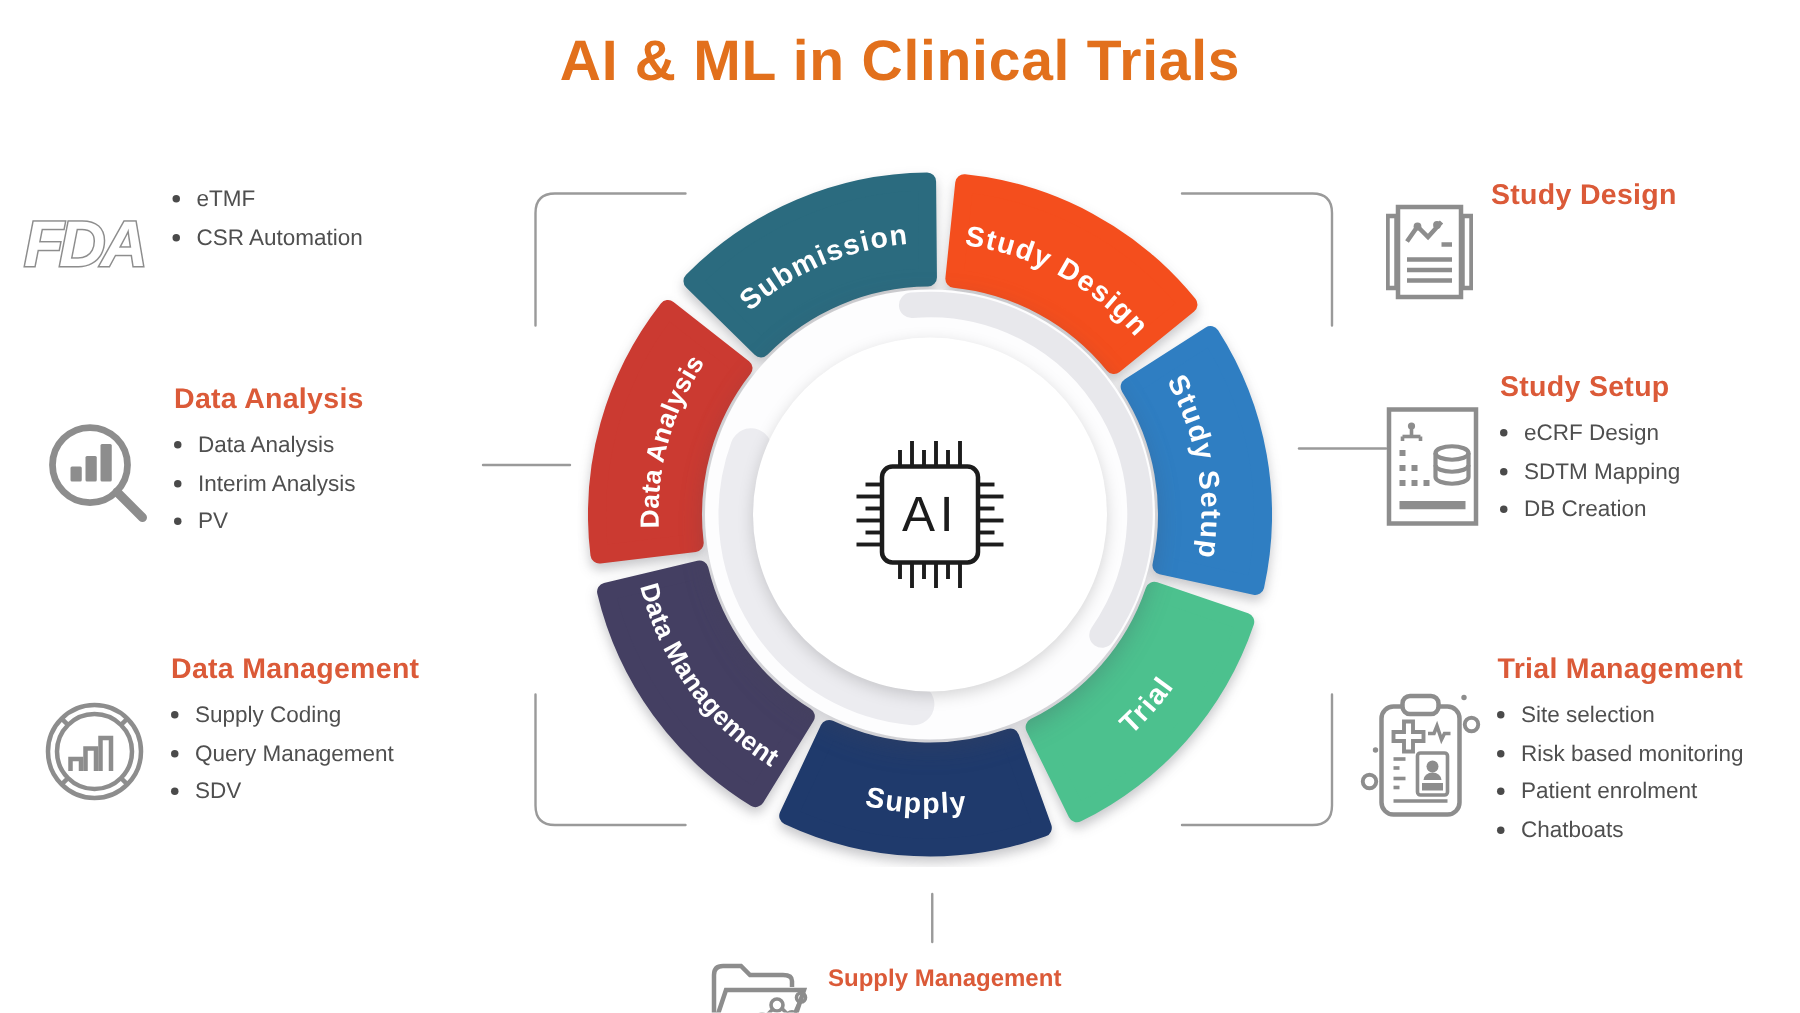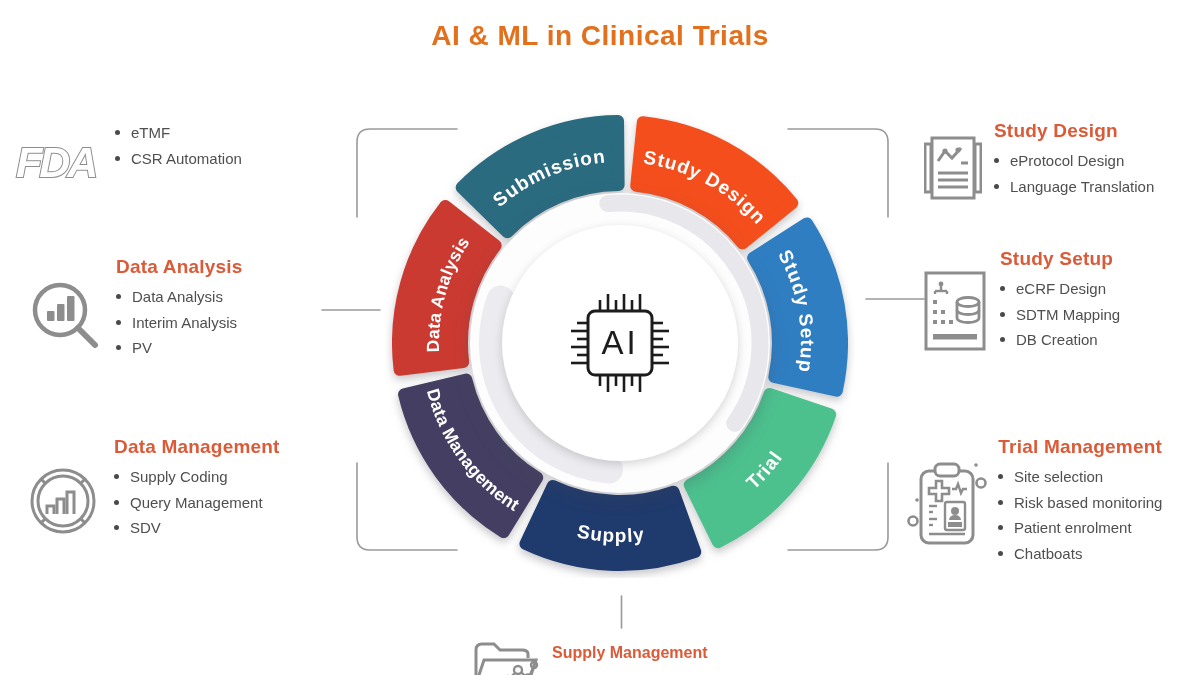--- a/index.html
+++ b/index.html
@@ -2,21 +2,21 @@
 <html><head>
 <meta charset="utf-8">
 <style>
   html,body{margin:0;padding:0;}
   body{
     width:1200px;height:675px;overflow:hidden;position:relative;
     background:#ffffff;font-family:"Liberation Sans",sans-serif;
   }
   .page-title{
     position:absolute;left:0;top:20px;width:1200px;text-align:center;
-    font-size:28px;font-weight:bold;letter-spacing:.5px;color:#E2701C;
+    font-size:38px;font-weight:bold;letter-spacing:.5px;color:#E2701C;
   }
   #connectors{position:absolute;left:0;top:0;pointer-events:none;}
   #ring{position:absolute;left:385px;top:108px;}
   .seg-label{fill:#ffffff;font-weight:bold;font-family:"Liberation Sans",sans-serif;}
   .section{position:absolute;display:flex;align-items:flex-start;}
   .section .icon{flex:0 0 auto;}
   .section h3{margin:0 0 6px 0;font-size:19px;font-weight:bold;color:#DB5A38;letter-spacing:.2px;}
   .items{display:flex;flex-direction:column;}
   .bullet-item{display:flex;align-items:center;height:25.5px;font-size:15px;color:#4F4F4F;}
   .bullet-item .dot{width:5px;height:5px;border-radius:50%;background:#4a4a4a;margin-right:11px;flex:0 0 auto;}
@@ -197,30 +197,20 @@
           <polyline points="14,25 21,15 28,22 37,12"></polyline>
           <circle cx="21" cy="15" r="2.6" fill="#8d8d8d" stroke="none"></circle>
           <circle cx="34" cy="14" r="2.6" fill="#8d8d8d" stroke="none"></circle>
           <line x1="37" y1="27" x2="44" y2="27"></line>
           <line x1="14" y1="37" x2="44" y2="37"></line>
           <line x1="14" y1="44" x2="44" y2="44"></line>
           <line x1="14" y1="51" x2="44" y2="51"></line>
         </svg></div>
      <div class="content">
        <h3>Study Design</h3>
-       <div class="items">
-          <div class="bullet-item">
-       <span class="dot"></span>
-       <span>eProtocol Design</span>
-          </div>
-          <div class="bullet-item">
-       <span class="dot"></span>
-       <span>Language Translation</span>
-          </div>
-        </div>
      </div>
     </div>
     <div class="section" style="left: 924px; top: 248px; gap: 14px;">
       <div class="icon" style="margin-top:22px"><svg width="62" height="82" viewBox="0 0 62 82" fill="none" stroke="#8d8d8d" stroke-width="3">
           <rect x="2" y="3" width="58" height="76"></rect>
           <g stroke-width="2.4">
             <circle cx="17" cy="14" r="2.4" fill="#8d8d8d" stroke="none"></circle>
             <line x1="17" y1="16" x2="17" y2="21"></line>
             <line x1="11" y1="21" x2="23" y2="21"></line>
             <line x1="11" y1="21" x2="11" y2="24"></line>

